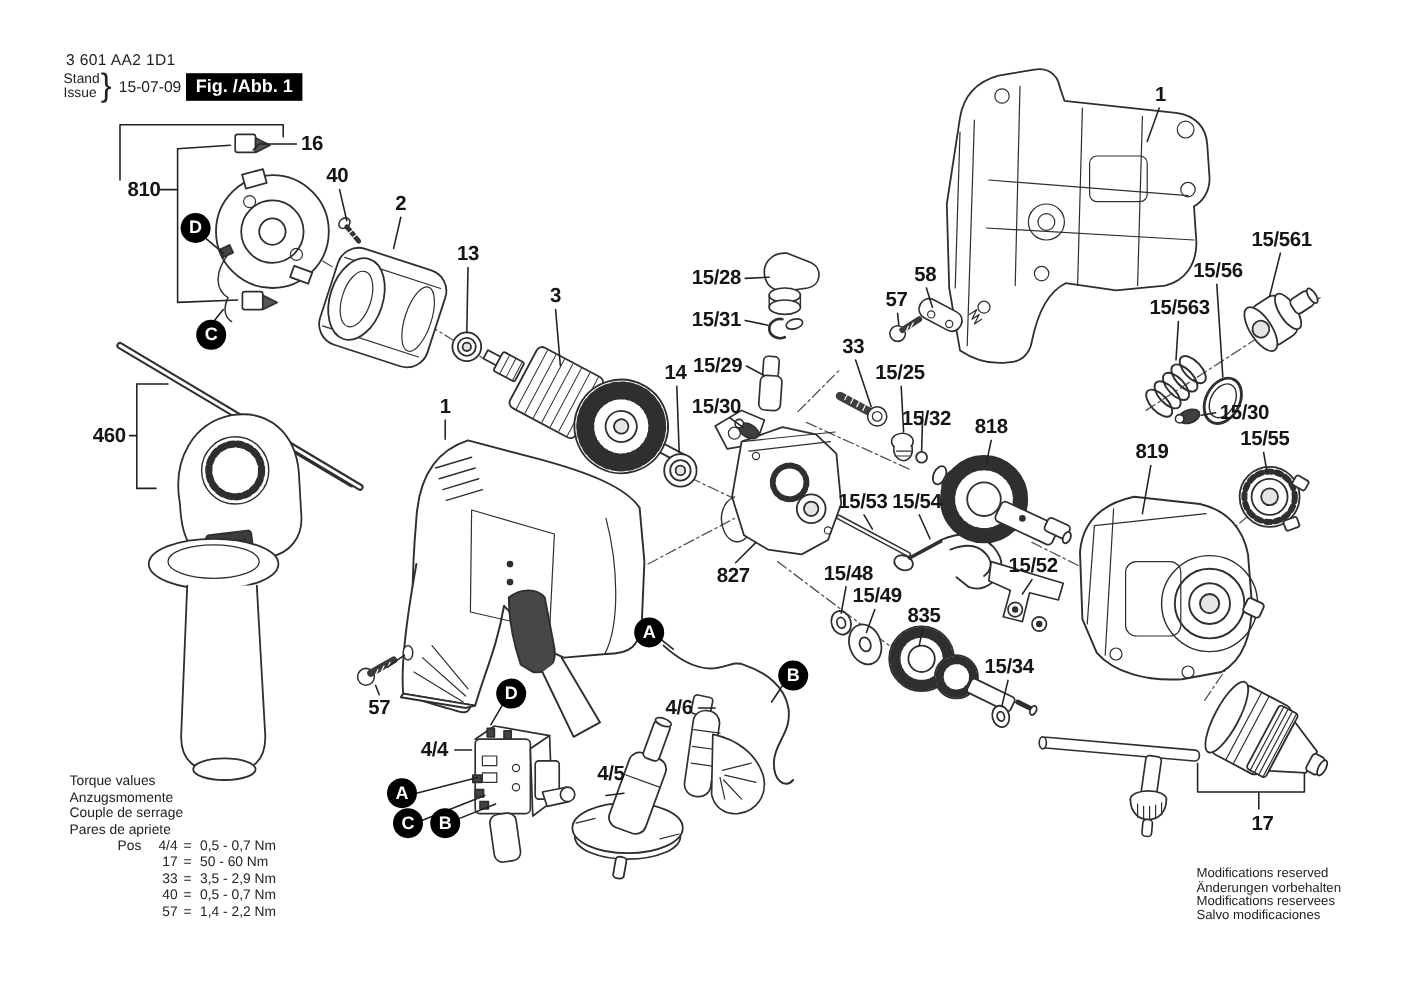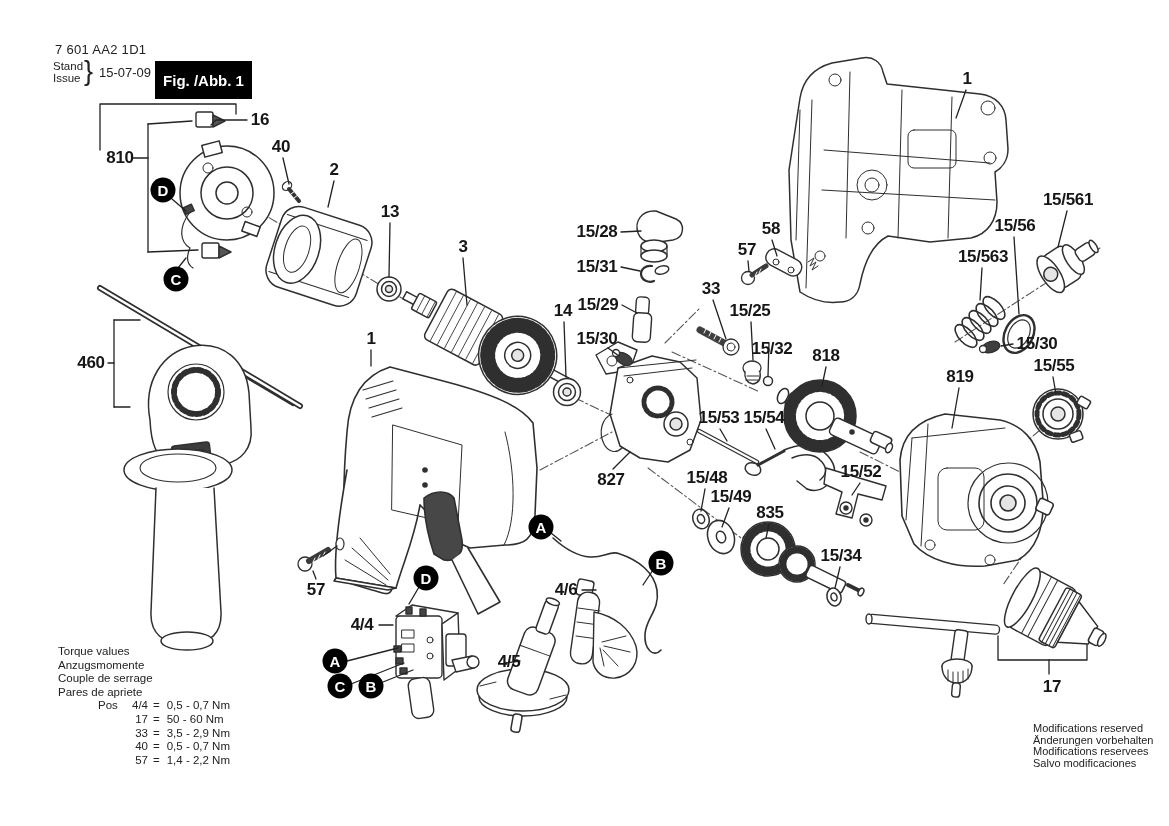--- a/index.html
+++ b/index.html
@@ -4,36 +4,36 @@
 <style>
   html,body{margin:0;padding:0;background:#fff;}
   .stage{position:relative;width:1169px;height:826px;background:#ffffff;overflow:hidden;
          font-family:"Liberation Sans",sans-serif;color:#111;}
   .art{position:absolute;left:0;top:0;}
   
   .hdr-partno{position:absolute;left:55px;top:42px;font-size:13px;color:#222;letter-spacing:.3px;}
   .hdr-stand{position:absolute;left:53px;top:60px;font-size:11.5px;line-height:12px;color:#222;}
   .hdr-brace{position:absolute;left:84px;top:56px;font-size:27px;font-weight:400;color:#222;}
   .hdr-date{position:absolute;left:99px;top:65px;font-size:13px;color:#222;}
-  .figbox{position:absolute;left:155px;top:61px;width:97px;height:38px;background:#000;
+  .figbox{position:absolute;left:155px;top:61px;width:97px;height:23px;background:#000;
           color:#fff;font-weight:700;font-size:15px;display:flex;align-items:center;justify-content:center;}
   
   .plabel{position:absolute;transform:translate(-50%,-50%);font-weight:700;font-size:17px;
           letter-spacing:-.3px;white-space:nowrap;color:#161616;}
   .callout{position:absolute;width:25px;height:25px;border-radius:50%;background:#000;color:#fff;
            font-weight:700;font-size:15px;display:flex;align-items:center;justify-content:center;
            transform:translate(-50%,-50%);}
   
   .torque{position:absolute;left:58px;top:645px;font-size:11.5px;line-height:13.6px;color:#222;}
   .trow{display:flex;}
   .tprefix{width:24px;padding-left:40px;}
   .tpos{width:26px;text-align:right;margin-right:5px;}
   .teq{margin-right:7px;}
   
-  .footer{position:absolute;left:997px;top:723px;font-size:11px;line-height:11.6px;color:#222;margin-left:36px;}
+  .footer{position:absolute;left:997px;top:723px;font-size:11px;line-height:11.6px;color:#222;}
 </style>
 </head>
 <body>
 
 <div class="stage">
 
   <svg class="art" width="1169" height="826" viewBox="0 0 1169 826" stroke-linecap="round" stroke-linejoin="round">
 
     <g stroke="#555" stroke-width="1.1" fill="none" stroke-dasharray="9 3 2 3">
       <path d="M240,200 L405,300"></path>
@@ -461,21 +461,21 @@
       <path d="M178,268 L186,258"></path>
       <path d="M551,533 L561,541"></path>
       <path d="M653,570 L643,585"></path>
       <path d="M419,587 L409,604"></path>
       <path d="M347,661 L398,648"></path>
       <path d="M351,684 L404,663"></path>
       <path d="M383,682 L413,670"></path>
     </g>
   </svg>
 
-  <div class="hdr-partno">7 601 AA2 1D1</div>
+  <div class="hdr-partno">3 601 AA2 1D1</div>
   <div class="hdr-stand">
     <div>Stand</div>
     <div>Issue</div>
   </div>
   <div class="hdr-brace">}</div>
   <div class="hdr-date">15-07-09</div>
   <div class="figbox">Fig. /Abb. 1</div>
 
   <div id="labels-layer">
       <div class="plabel" style="left: 260px; top: 120px;">16</div>
@@ -508,21 +508,21 @@
       <div class="plabel" style="left: 719px; top: 418px;">15/53</div>
       <div class="plabel" style="left: 764px; top: 418px;">15/54</div>
       <div class="plabel" style="left: 861px; top: 472px;">15/52</div>
       <div class="plabel" style="left: 707px; top: 478px;">15/48</div>
       <div class="plabel" style="left: 731px; top: 497px;">15/49</div>
       <div class="plabel" style="left: 770px; top: 513px;">835</div>
       <div class="plabel" style="left: 841px; top: 556px;">15/34</div>
       <div class="plabel" style="left: 316px; top: 590px;">57</div>
       <div class="plabel" style="left: 566px; top: 590px;">4/6</div>
       <div class="plabel" style="left: 362px; top: 625px;">4/4</div>
-      <div class="plabel" style="left: 489px; top: 662px; padding-left: 40px;">4/5</div>
+      <div class="plabel" style="left: 489px; top: 645px; padding-left: 40px;">4/5</div>
       <div class="plabel" style="left: 1052px; top: 687px;">17</div>
     </div>
 
   <div id="callouts-layer">
       <div class="callout" style="left: 163px; top: 190px;">D</div>
       <div class="callout" style="left: 176px; top: 279px;">C</div>
       <div class="callout" style="left: 541px; top: 527px;">A</div>
       <div class="callout" style="left: 661px; top: 563px;">B</div>
       <div class="callout" style="left: 426px; top: 578px;">D</div>
       <div class="callout" style="left: 335px; top: 661px;">A</div>

